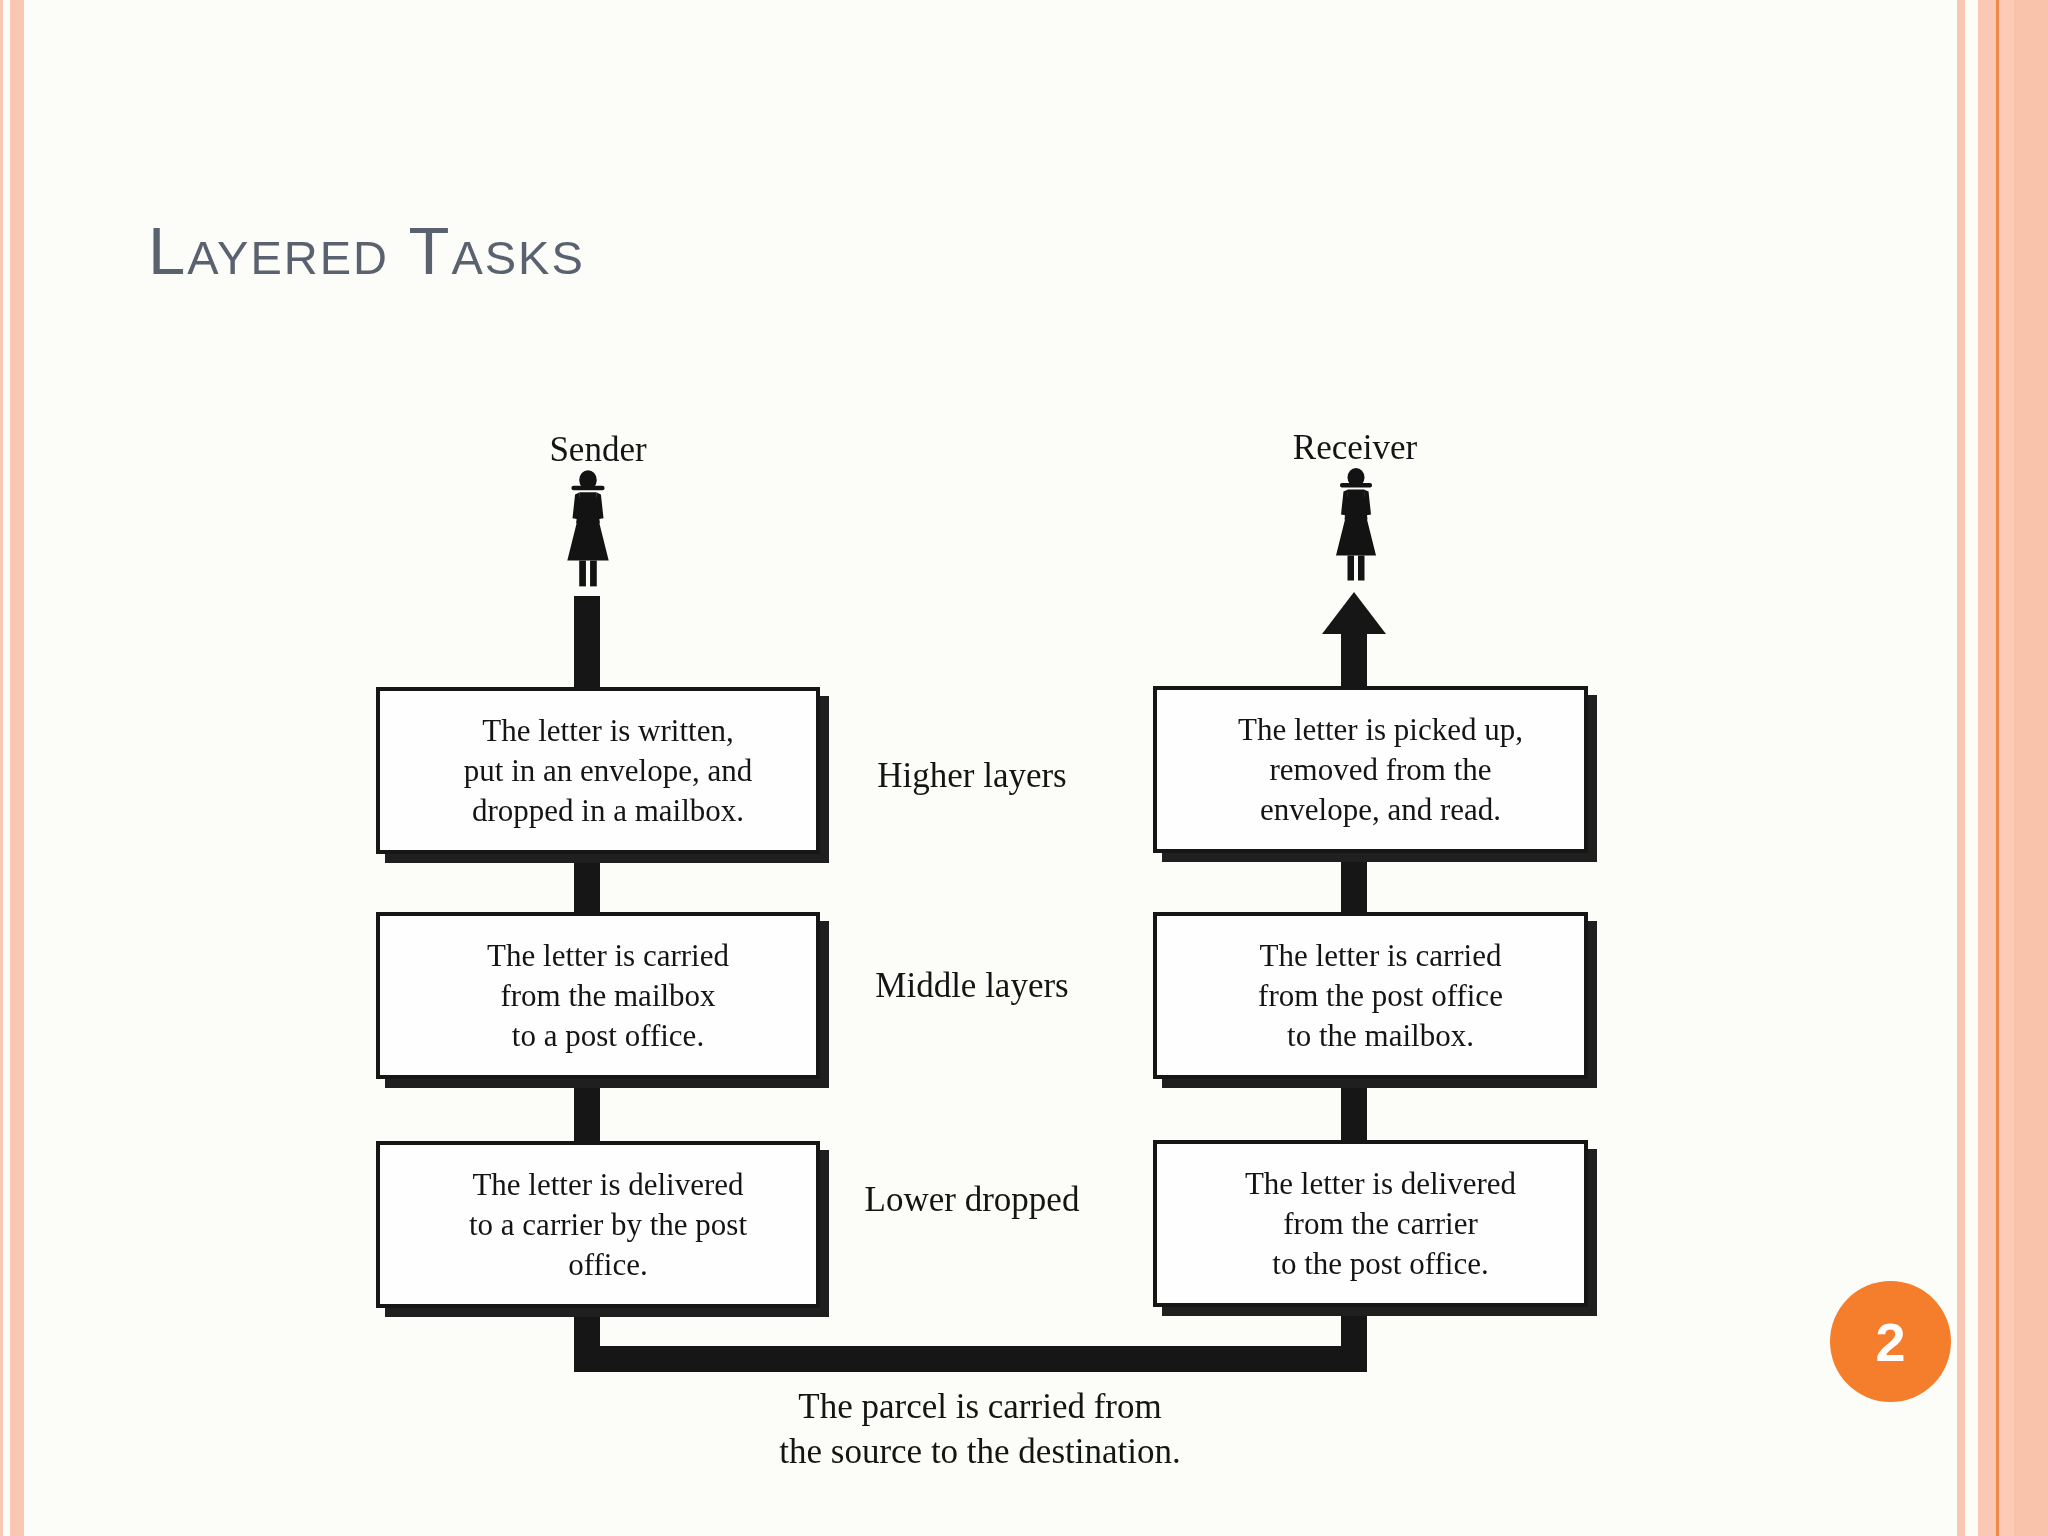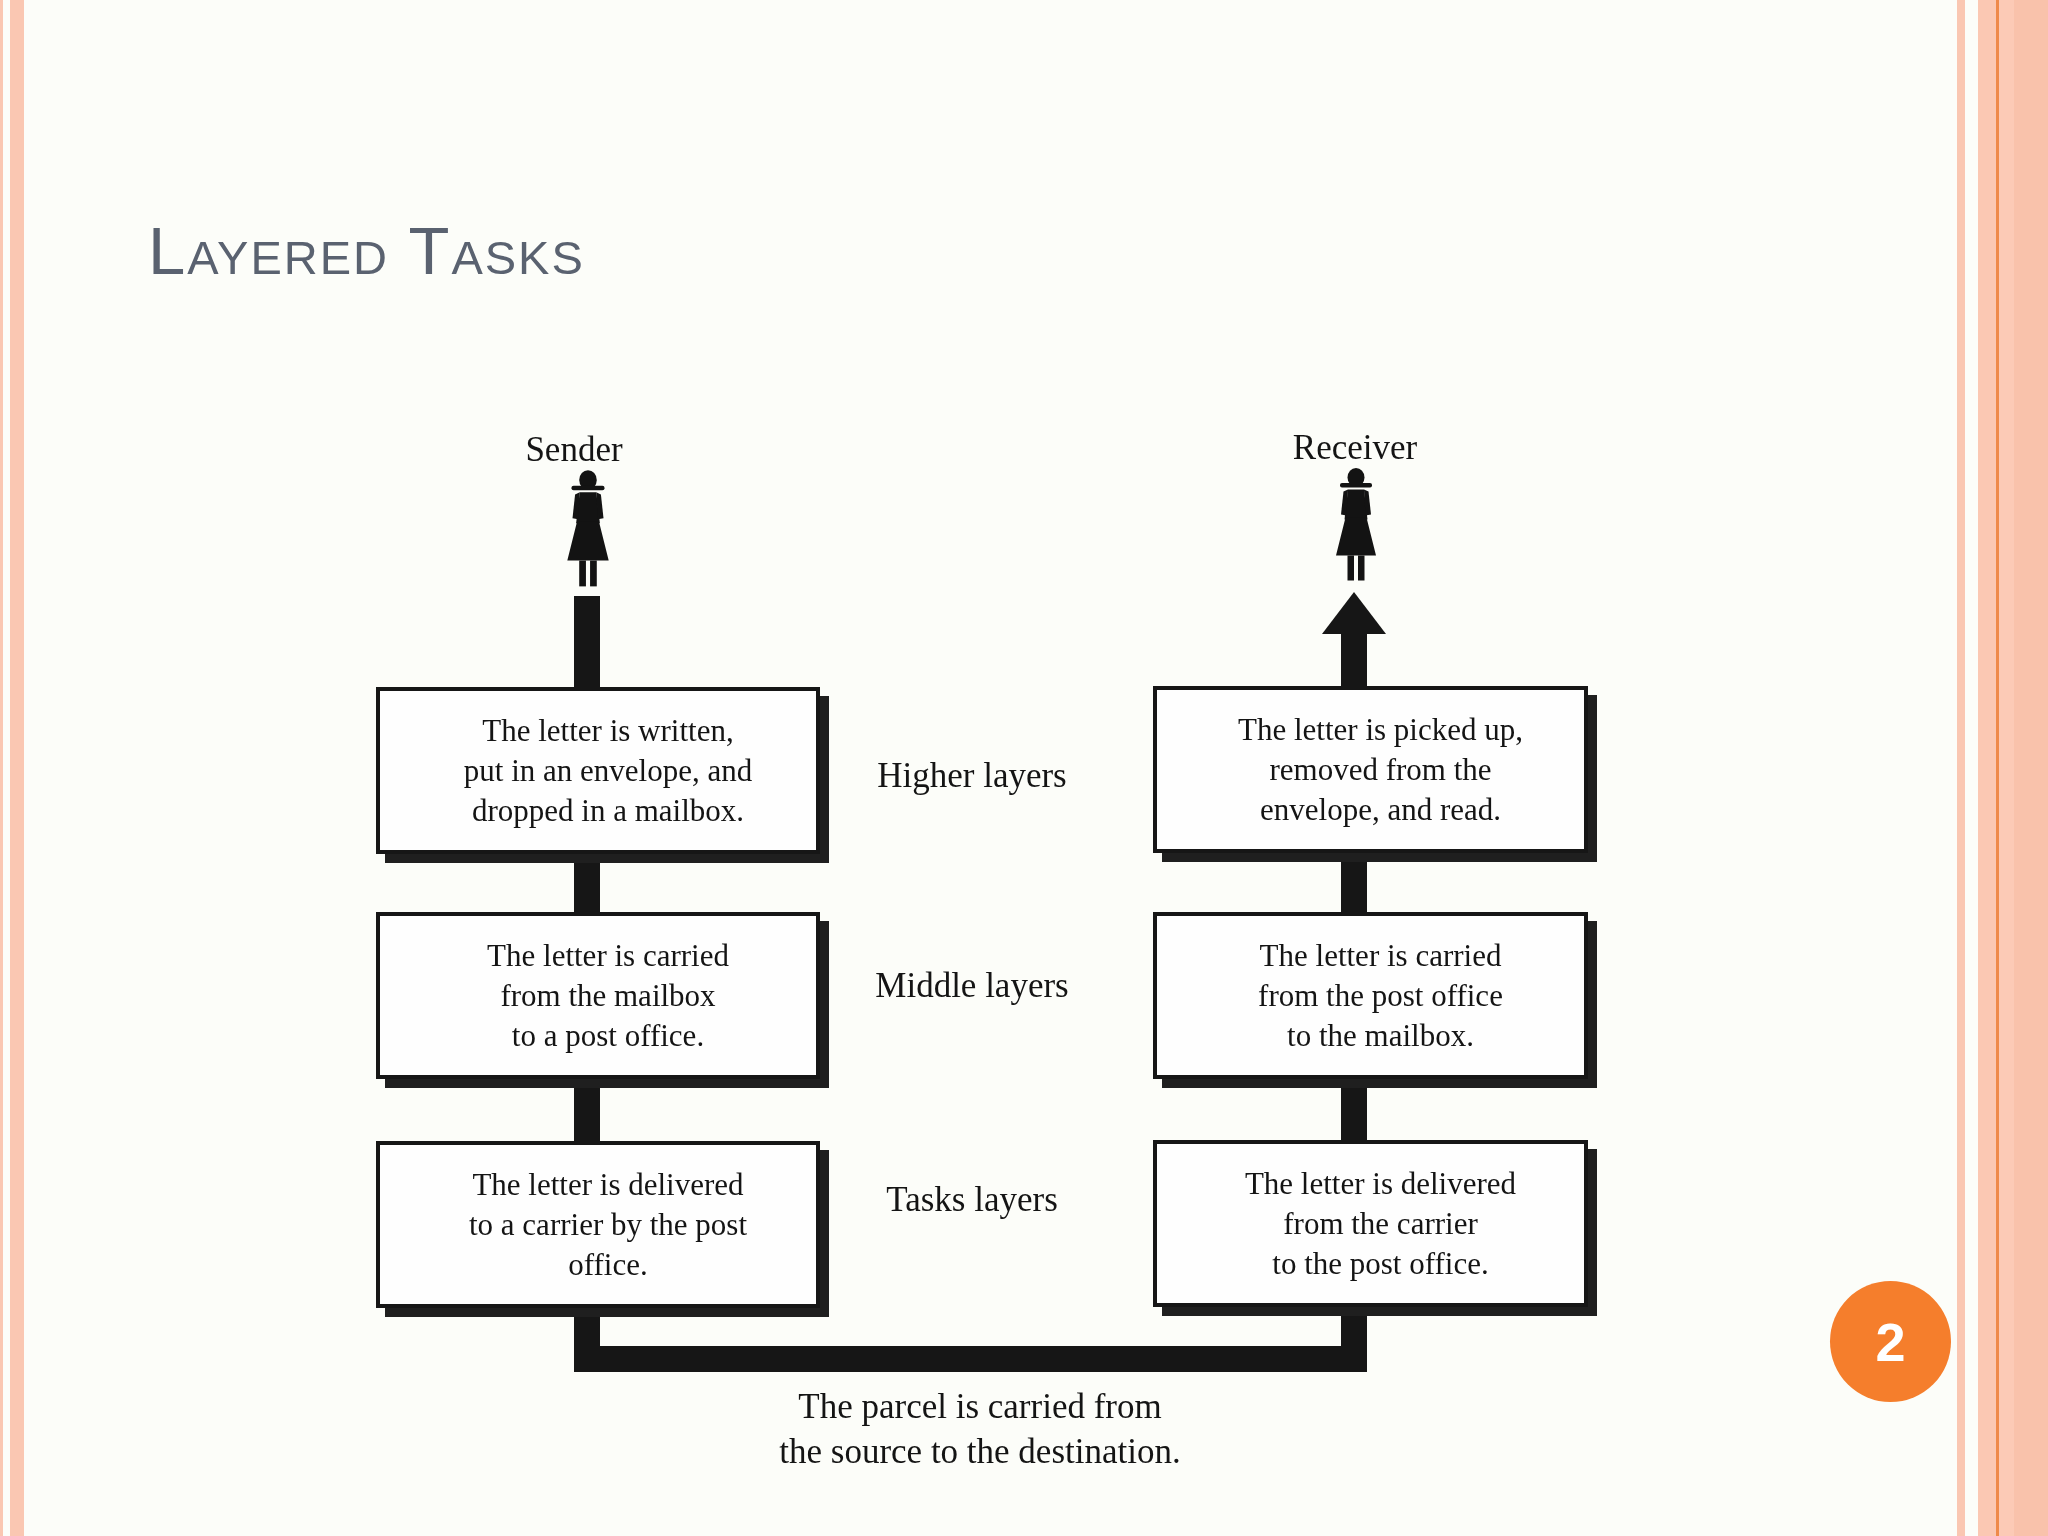--- a/index.html
+++ b/index.html
@@ -77,21 +77,21 @@
   <div class="stripe s-l1"></div>
   <div class="stripe s-l2"></div>
   <div class="stripe s-r1"></div>
   <div class="stripe s-r2"></div>
   <div class="stripe s-r3"></div>
   <div class="stripe s-r4"></div>
   <div class="stripe s-r5"></div>
 
   <div class="slide-title">Layered Tasks</div>
 
-  <div class="endpoint-label ser" style="left:464px;top:430px;">Sender</div>
+  <div class="endpoint-label ser" style="left:488px;top:430px;">Sender</div>
   <div class="endpoint-label ser" style="left:1245px;top:428px;">Receiver</div>
 
   <svg class="figure" style="left:557px;top:468px;" width="62" height="120" viewBox="0 0 60 115">
     <g fill="#131313">
       <ellipse cx="30" cy="11" rx="8.5" ry="9.5"></ellipse>
       <rect x="14" y="16.5" width="32" height="4.5" rx="2"></rect>
       <polygon points="22,23 38,23 41.5,53 18.5,53"></polygon>
       <polygon points="17.5,25 22,23 20.5,49 15,48"></polygon>
       <polygon points="38,23 42.5,25 45,48 39.5,49"></polygon>
       <polygon points="19.5,51 40.5,51 50,89 10,89"></polygon>
@@ -135,21 +135,21 @@
 envelope, and read.</div>
   <div class="task-box ser" style="left:1153px;top:912px;width:407px;height:159px;">The letter is carried
 from the post office
 to the mailbox.</div>
   <div class="task-box ser" style="left:1153px;top:1140px;width:407px;height:159px;">The letter is delivered
 from the carrier
 to the post office.</div>
 
   <div class="layer-label ser" style="top:748px;">Higher layers</div>
   <div class="layer-label ser" style="top:958px;font-family:Liberation Serif, serif;">Middle layers</div>
-  <div class="layer-label ser" style="top:1172px;">Tasks layers</div>
+  <div class="layer-label ser" style="top:1172px;">Lower dropped</div>
 
   <div class="caption ser">The parcel is carried from
 the source to the destination.</div>
 
   <div class="page-badge">
     <span>2</span>
   </div>
 
 </div>
 

